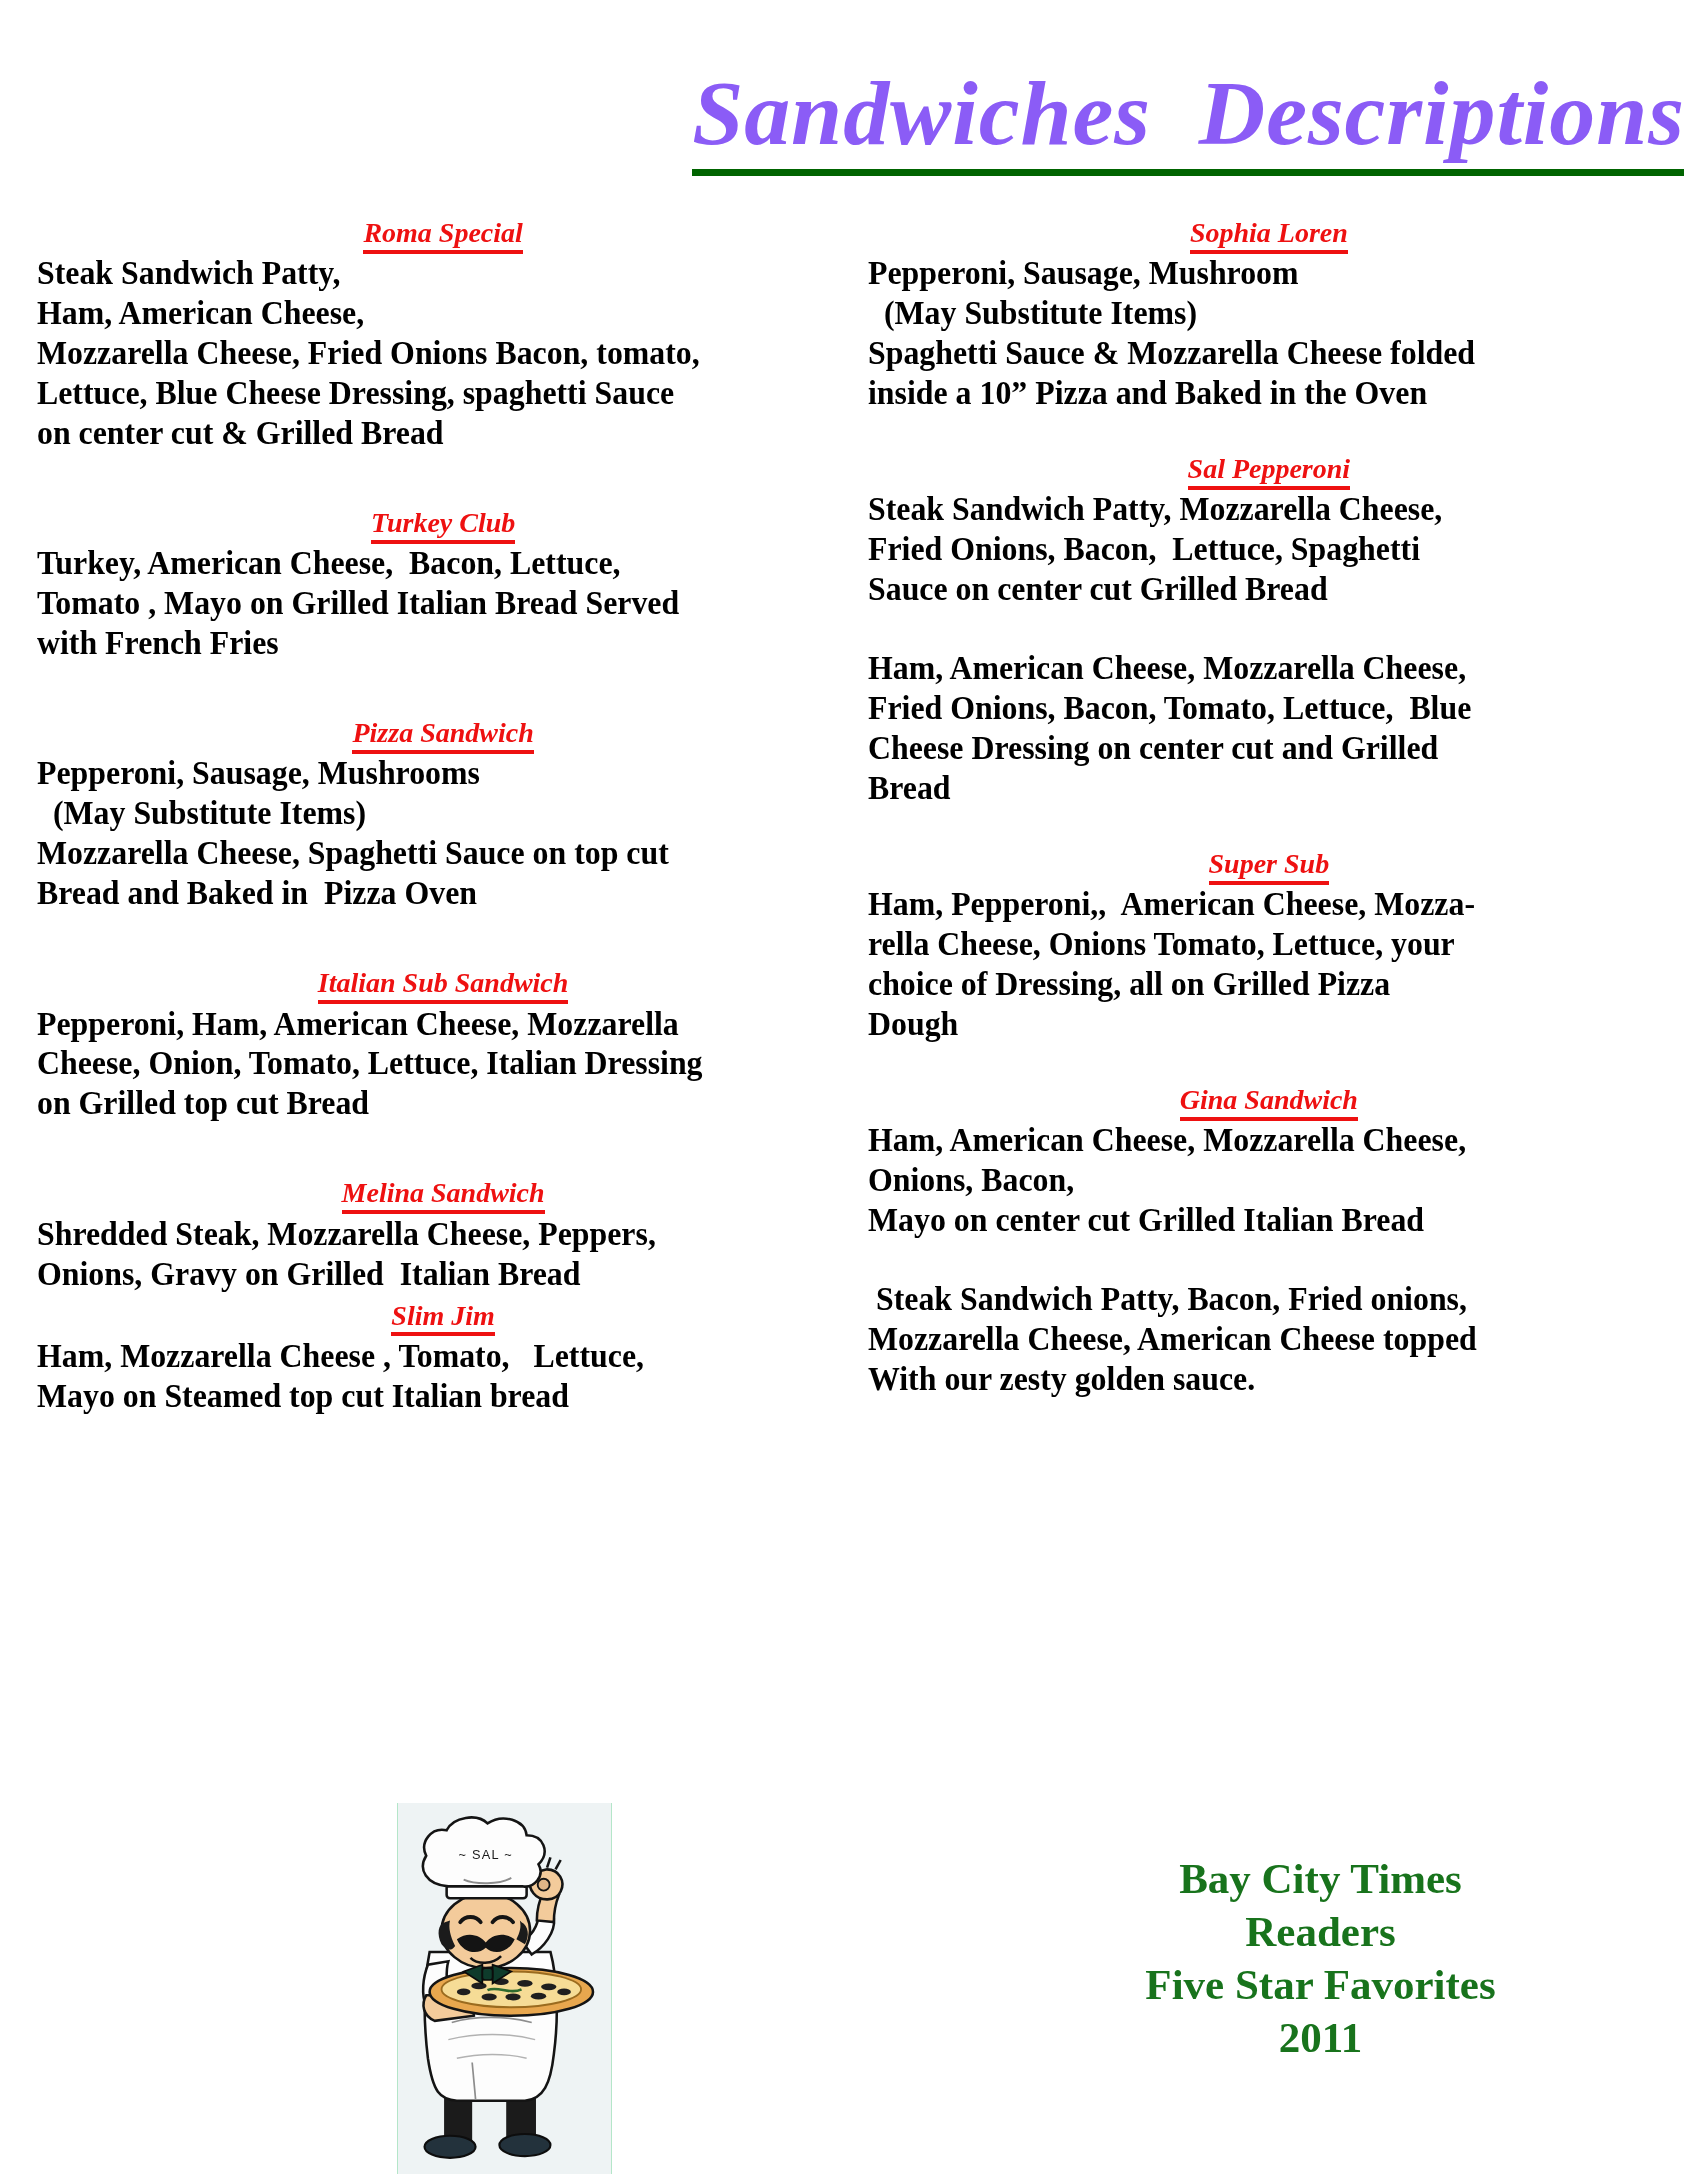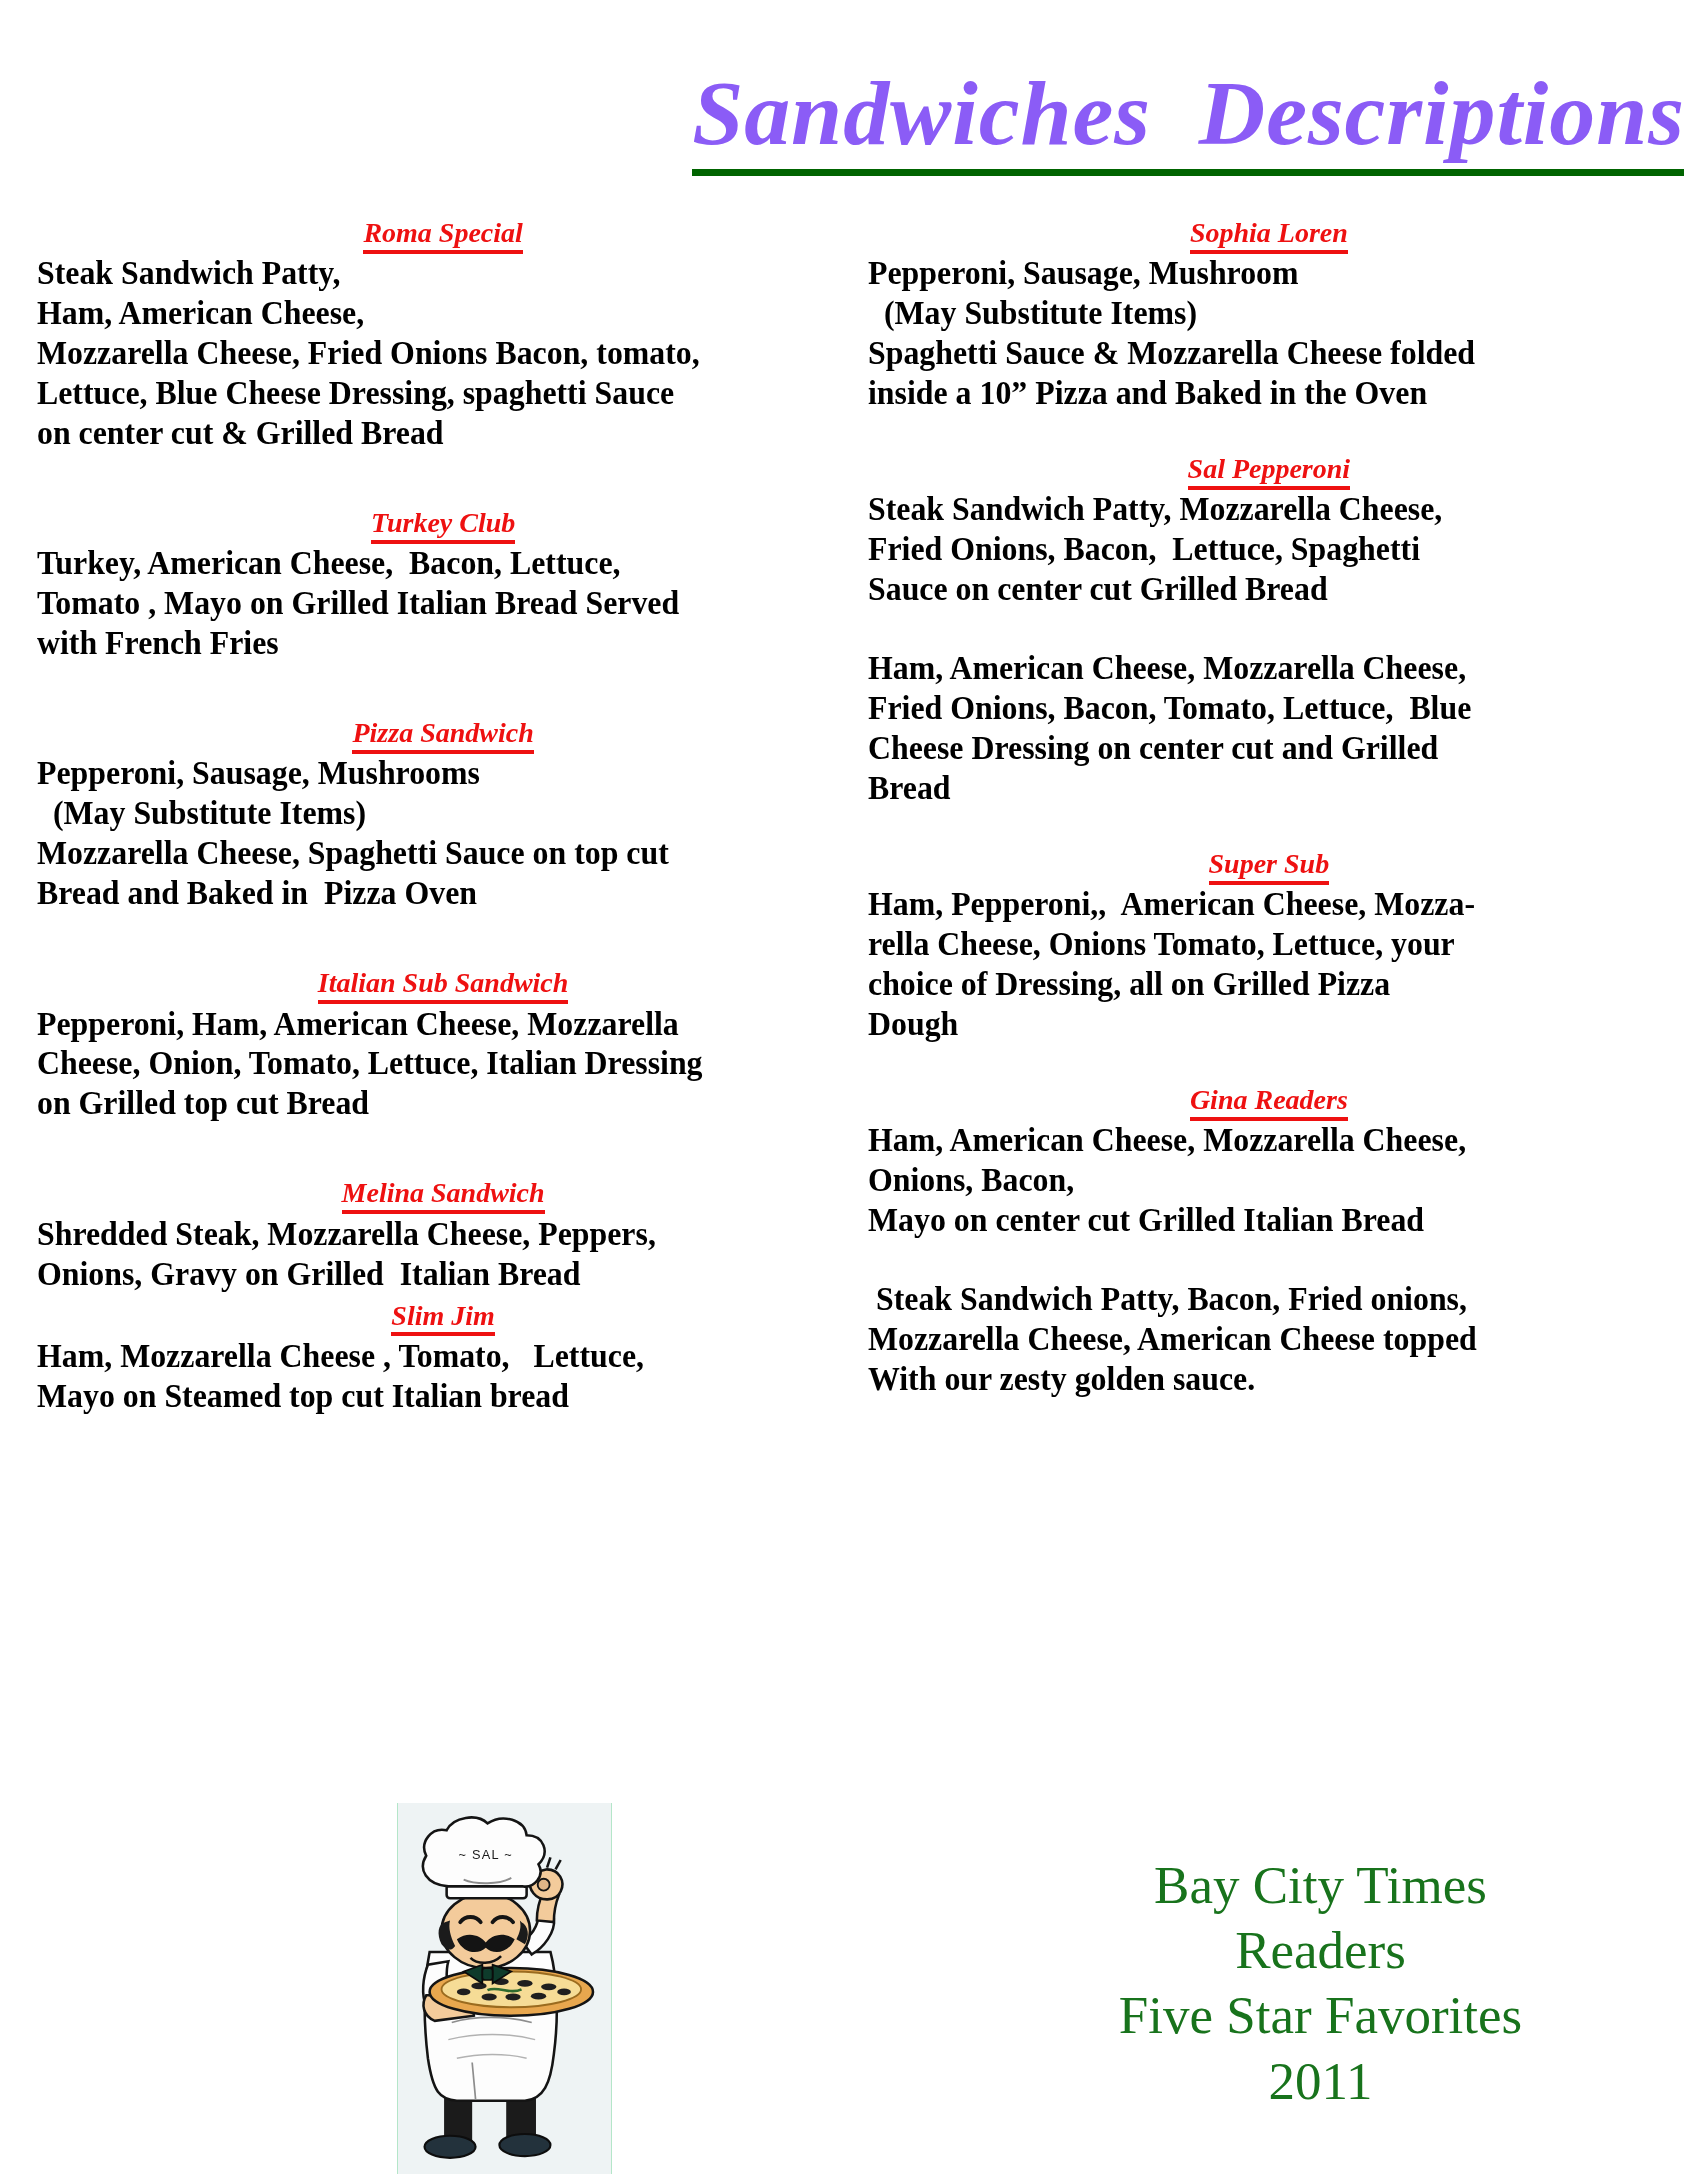--- a/index.html
+++ b/index.html
@@ -111,22 +111,22 @@
   }
   .chef-figure svg { display: block; }
 
   .award {
     position: absolute;
     left: 1014px;
     top: 98px;
     width: 613px;
     text-align: center;
     color: #18731c;
-    font-weight: normal;
-    font-size: 53px;
+    font-weight: bold;
+    font-size: 43px;
     line-height: 1.23;
   }
   .award div { white-space: pre; }
 </style>
 </head>
 <body>
 
 <div class="page-title"><span class="tu">Sandwiches  Descriptions</span></div>
 
 <div class="columns">
@@ -204,21 +204,21 @@
 
     <div class="item gap-md">
       <div class="item-heading"><span class="u">Super Sub</span></div>
       <div class="desc">Ham, Pepperoni,,  American Cheese, Mozza-
 rella Cheese, Onions Tomato, Lettuce, your
 choice of Dressing, all on Grilled Pizza
 Dough</div>
     </div>
 
     <div class="item gap-md">
-      <div class="item-heading"><span class="u">Gina Readers</span></div>
+      <div class="item-heading"><span class="u">Gina Sandwich</span></div>
       <div class="desc">Ham, American Cheese, Mozzarella Cheese,
 Onions, Bacon,
 Mayo on center cut Grilled Italian Bread</div>
     </div>
 
     <div class="item gap-md">
       <div class="desc"> Steak Sandwich Patty, Bacon, Fried onions,
 Mozzarella Cheese, American Cheese topped
 With our zesty golden sauce.</div>
     </div>

